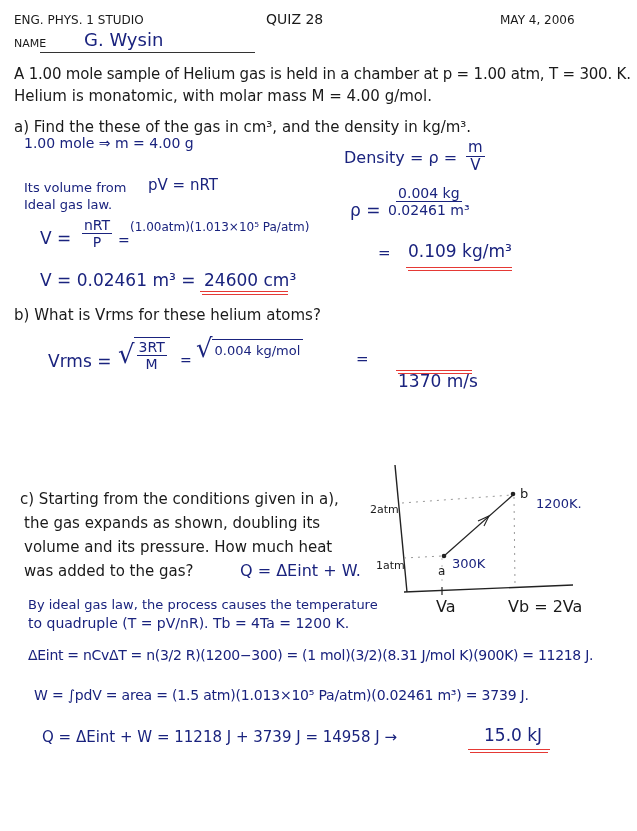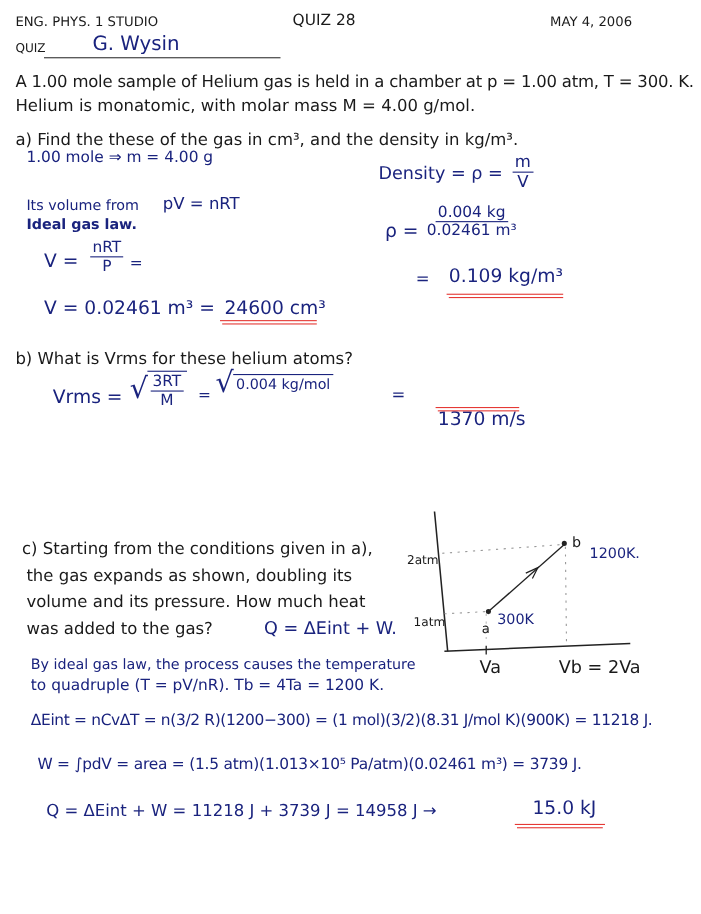--- a/index.html
+++ b/index.html
@@ -19,43 +19,44 @@
   .sqrt .rad{font-size:26px;line-height:1;margin-right:-1px;}
   .sqrt .inner{border-top:1.3px solid currentColor;padding:2px 3px 0;}
   svg{position:absolute;}
 </style>
 </head>
 <body>
 
 <div class="t blk s12" style="left:14px;top:14px;">ENG. PHYS. 1  STUDIO</div>
 <div class="t blk s14" style="left:266px;top:12px;">QUIZ 28</div>
 <div class="t blk s12" style="left:500px;top:14px;">MAY 4, 2006</div>
-<div class="t blk s11" style="left:14px;top:38px;font-size:11px;">QUIZ</div>
+<div class="t blk s11" style="left:14px;top:38px;font-size:11px;">NAME</div>
 <div class="t blu s18" style="left:84px;top:31px;font-family:'DejaVu Sans',sans-serif;">G. Wysin</div>
 <div class="name-line" style="left:40px;top:52px;width:215px;"></div>
 
 <div class="t blk s15" style="left:14px;top:67px;letter-spacing:-0.2px;">A 1.00 mole sample of Helium gas is held in a chamber at p = 1.00 atm, T = 300. K.</div>
 <div class="t blk s15" style="left:14px;top:89px;">Helium is monatomic, with molar mass  M = 4.00 g/mol.</div>
 
 <div class="t blk s15" style="left:14px;top:120px;">a) Find the these of the gas in cm³, and the density in kg/m³.</div>
 <div class="t blu s14" style="left:24px;top:136px;">1.00 mole ⇒  m = 4.00 g</div>
 <div class="t blu s13" style="left:24px;top:181px;">Its volume from</div>
 <div class="t blu s15" style="left:148px;top:178px;">pV = nRT</div>
-<div class="t blu s13" style="left:24px;top:198px;font-weight:bold;">Ideal gas law.</div>
+<div class="t blu s13" style="left:24px;top:198px;">Ideal gas law.</div>
 
 <div class="t blu s17" style="left:40px;top:230px;">V =</div>
 <div class="t blu s14" style="left:82px;top:218px;">
   <span class="frac">
       <span class="num">nRT</span>
       <span class="den">P</span>
     </span>
 </div>
 <div class="t blu s14" style="left:118px;top:233px;">=</div>
 <div class="t blu s12" style="left:130px;top:220px;">
   <span class="frac">
+      <span class="den">(1.00atm)(1.013×10⁵ Pa/atm)</span>
     </span>
 </div>
 <div class="t blu s17" style="left:40px;top:272px;">V = 0.02461 m³ =</div>
 <div class="t blu s17" style="left:204px;top:272px;">24600 cm³</div>
 <div class="ul-red" style="left:200px;top:291px;width:88px;"></div>
 <div class="ul-red" style="left:202px;top:294px;width:86px;"></div>
 
 <div class="t blu s16" style="left:344px;top:150px;">Density = ρ =</div>
 <div class="t blu s15" style="left:466px;top:140px;">
   <span class="frac">
@@ -68,21 +69,21 @@
   <span class="frac">
       <span class="num">0.004 kg</span>
       <span class="den">0.02461 m³</span>
     </span>
 </div>
 <div class="t blu s15" style="left:378px;top:246px;">=</div>
 <div class="t blu s17" style="left:408px;top:243px;">0.109  kg/m³</div>
 <div class="ul-red" style="left:406px;top:267px;width:106px;"></div>
 <div class="ul-red" style="left:408px;top:270px;width:104px;"></div>
 
-<div class="t blk s15" style="left:14px;top:319px;">b) What is  Vrms  for these helium atoms?</div>
+<div class="t blk s15" style="left:14px;top:308px;">b) What is  Vrms  for these helium atoms?</div>
 <div class="t blu s17" style="left:48px;top:353px;">Vrms =</div>
 <div class="t blu s14" style="left:118px;top:337px;">
   <span class="sqrt">
       <span class="rad">√</span>
       <span class="inner"><span class="frac">
           <span class="num">3RT</span>
           <span class="den">M</span>
         </span></span>
     </span>
 </div>

